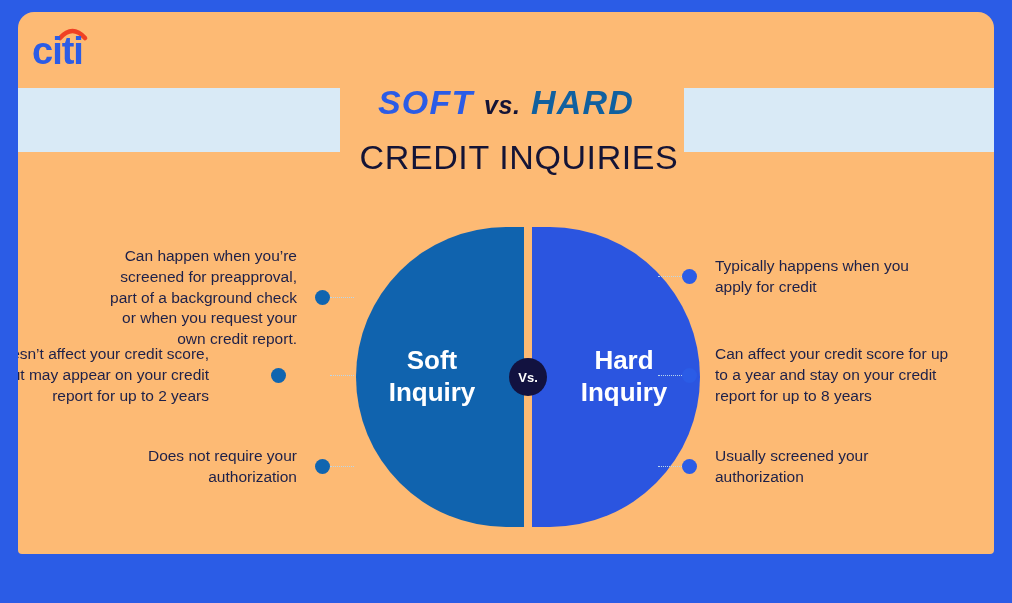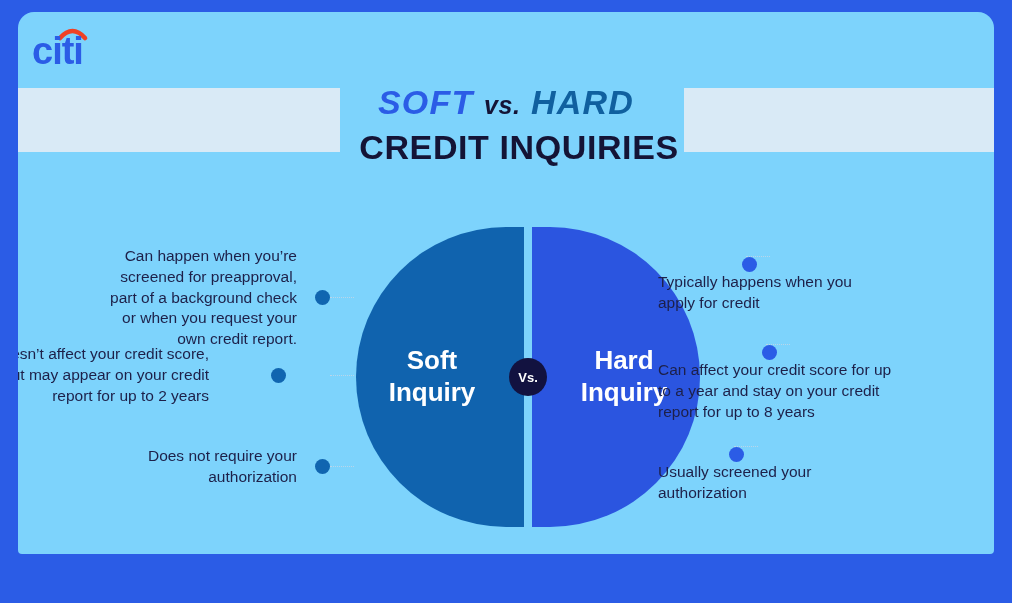--- a/index.html
+++ b/index.html
@@ -14,21 +14,21 @@
   
   #frame {
     position:absolute; left:0; top:0;
     width:1012px; height:603px;
     background:#2b5ce6;
   }
   #card {
     position:absolute;
     left:18px; top:12px;
     width:976px; height:542px;
-    background:#7dd3fc;
+    background:#fdba74;
     border-radius:16px 16px 4px 4px;
     overflow:hidden;
   }
 
   
   #logo {
     position:absolute; left:14px; top:10px;
     width:90px; height:52px;
   }
 
@@ -52,24 +52,24 @@
     font-size:34px;
     font-weight:bold;
     letter-spacing:1.2px;
     font-style:italic;
   }
   .t-soft { color:#2b5ce6; }
   .t-vs   { color:#141436; font-size:25px; letter-spacing:0.5px; }
   .t-hard { color:#10609f; }
   #title-line2 {
     font-size:34px;
-    font-weight:bold;
+    font-weight:normal;
     color:#141436;
     letter-spacing:0.6px;
-    margin-top:8px;
+    margin-top:18px;
     padding-left:26px;
   }
 
   
   #circle-wrap {
     position:absolute;
     left:338px; top:215px;
     width:344px; height:300px;
   }
   .half {
@@ -115,21 +115,21 @@
     z-index:3;
   }
 
   
   .row {
     position:absolute;
     display:flex;
     align-items:center;
   }
   .row-left  { right:640px; flex-direction:row; justify-content:flex-end; }
-  .row-right { left:640px; flex-direction:column; }
+  .row-right { left:640px; flex-direction:row; }
 
   .txt {
     font-size:15.5px;
     color:#1d2049;
     line-height:1.34;
   }
   .row-left  .txt { text-align:right; }
   .row-right .txt { text-align:left; }
 
   .dot {

